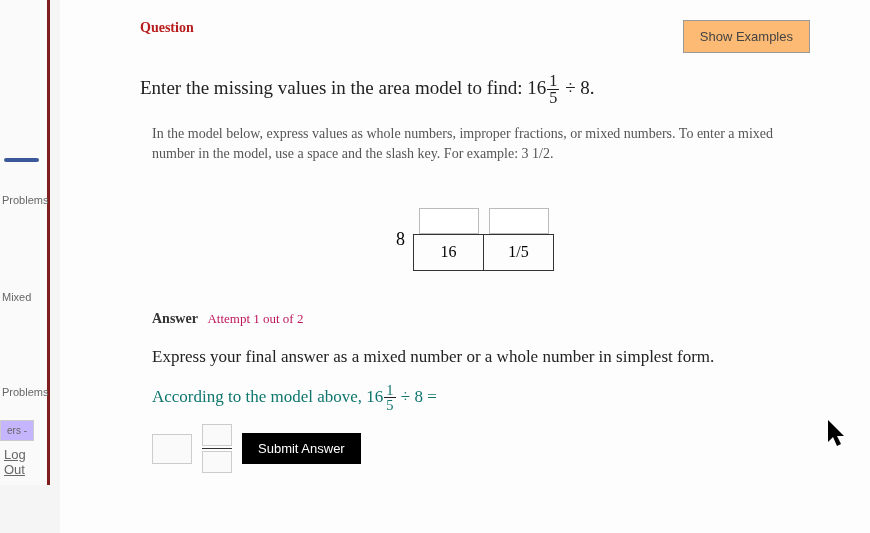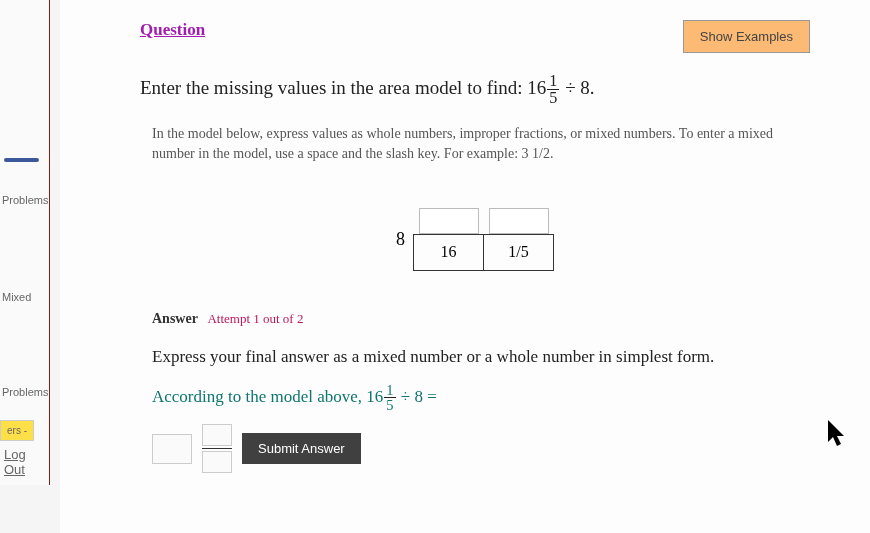--- a/index.html
+++ b/index.html
@@ -1,27 +1,27 @@
 <!DOCTYPE html>
 <html><head>
   <meta charset="utf-8">
   <style>
     * { box-sizing: border-box; margin: 0; padding: 0; }
     body { font-family: Georgia, 'Times New Roman', serif; background: #f5f5f5; width: 870px; height: 533px; overflow: hidden; position: relative; }
-    .sidebar { position: absolute; left: 0; top: 0; width: 50px; height: 485px; background: #fafafa; border-right: 1px solid #7f1d1d; font-family: Arial, sans-serif; font-size: 11px; color: #666; }
+    .sidebar { position: absolute; left: 0; top: 0; width: 50px; height: 485px; background: #fafafa; border-right: 3px solid #7f1d1d; font-family: Arial, sans-serif; font-size: 11px; color: #666; }
     .sidebar-item { padding: 6px 2px; text-align: left; cursor: pointer; }
     .sidebar .progress-bar { height: 4px; background: #3b5998; margin: 8px 4px; border-radius: 2px; width: 35px; }
     .nav-problems { position: absolute; top: 188px; left: 0; }
     .nav-mixed { position: absolute; top: 285px; left: 0; }
     .nav-problems2 { position: absolute; top: 380px; left: 0; }
-    .nav-ers { position: absolute; top: 420px; left: 0; padding: 4px 6px; border: 1px solid #ccc; background: #fde047; font-size: 10px; }
+    .nav-ers { position: absolute; top: 420px; left: 0; padding: 4px 6px; border: 1px solid #ccc; background: #c4b5fd; font-size: 10px; }
     .nav-logout { position: absolute; bottom: 2px; left: 2px; font-size: 13px; text-decoration: underline; }
     .main { position: absolute; left: 60px; top: 0; right: 0; bottom: 0; padding: 20px 60px 20px 80px; background: #fdfdfd; }
     .header-row { display: flex; justify-content: space-between; align-items: flex-start; margin-bottom: 20px; }
-    .question-label { font-weight: bold; font-size: 17px; color: #a21caf; text-decoration: underline; }
+    .question-label { font-weight: bold; font-size: 14px; color: #b91c1c; }
     .show-examples { font-family: Arial, sans-serif; font-size: 13px; padding: 8px 16px; border: 1px solid #999; background: #fdba74; color: #444; cursor: pointer; }
     .prompt { font-size: 19px; color: #222; margin-bottom: 18px; line-height: 1.4; }
     .frac { display: inline-block; vertical-align: middle; text-align: center; font-size: 0.85em; line-height: 1; margin: 0 1px; }
     .frac .num { display: block; border-bottom: 1px solid #222; padding: 0 2px; }
     .frac .den { display: block; padding: 0 2px; }
     .instruction { font-size: 14px; color: #555; margin-bottom: 44px; line-height: 1.4; padding-left: 12px; }
     .area-model { display: flex; justify-content: center; margin-bottom: 40px; }
     .area-model-inner { display: flex; align-items: center; }
     .row-label { font-size: 18px; margin-right: 8px; }
     .model-table { border-collapse: collapse; }
@@ -31,21 +31,21 @@
     .body-cell { width: 70px; height: 36px; }
     .answer-row { font-size: 14px; color: #333; margin-bottom: 20px; padding-left: 12px; }
     .answer-label { font-weight: bold; }
     .attempt { color: #be185d; font-weight: normal; margin-left: 6px; font-size: 13px; }
     .final-prompt { font-size: 17px; color: #222; margin-bottom: 16px; padding-left: 12px; }
     .according { font-size: 17px; color: #0f766e; margin-bottom: 12px; padding-left: 12px; }
     .answer-input-row { display: flex; align-items: center; padding-left: 12px; gap: 10px; }
     .answer-input { width: 40px; height: 30px; border: 1px solid #ccc; background: #fafafa; }
     .answer-frac-box { display: inline-flex; flex-direction: column; align-items: center; }
     .answer-frac-box .line { width: 30px; height: 1px; background: #333; margin: 2px 0; }
-    .submit-btn { background: #404040; color: #fff; border: none; padding: 8px 16px; font-size: 13px; font-family: Arial, sans-serif; cursor: pointer; }
+    .submit-btn { background: #000000; color: #fff; border: none; padding: 8px 16px; font-size: 13px; font-family: Arial, sans-serif; cursor: pointer; }
     .cursor { position: absolute; right: 20px; top: 420px; font-size: 24px; pointer-events: none; }
   </style>
 </head>
 <body>
 
 <div class="sidebar">
   <div class="progress-bar" style="top:150px;position:absolute;"></div>
   <div class="sidebar-item nav-problems">Problems</div>
   <div class="sidebar-item nav-mixed">Mixed</div>
   <div class="sidebar-item nav-problems2">Problems</div>

